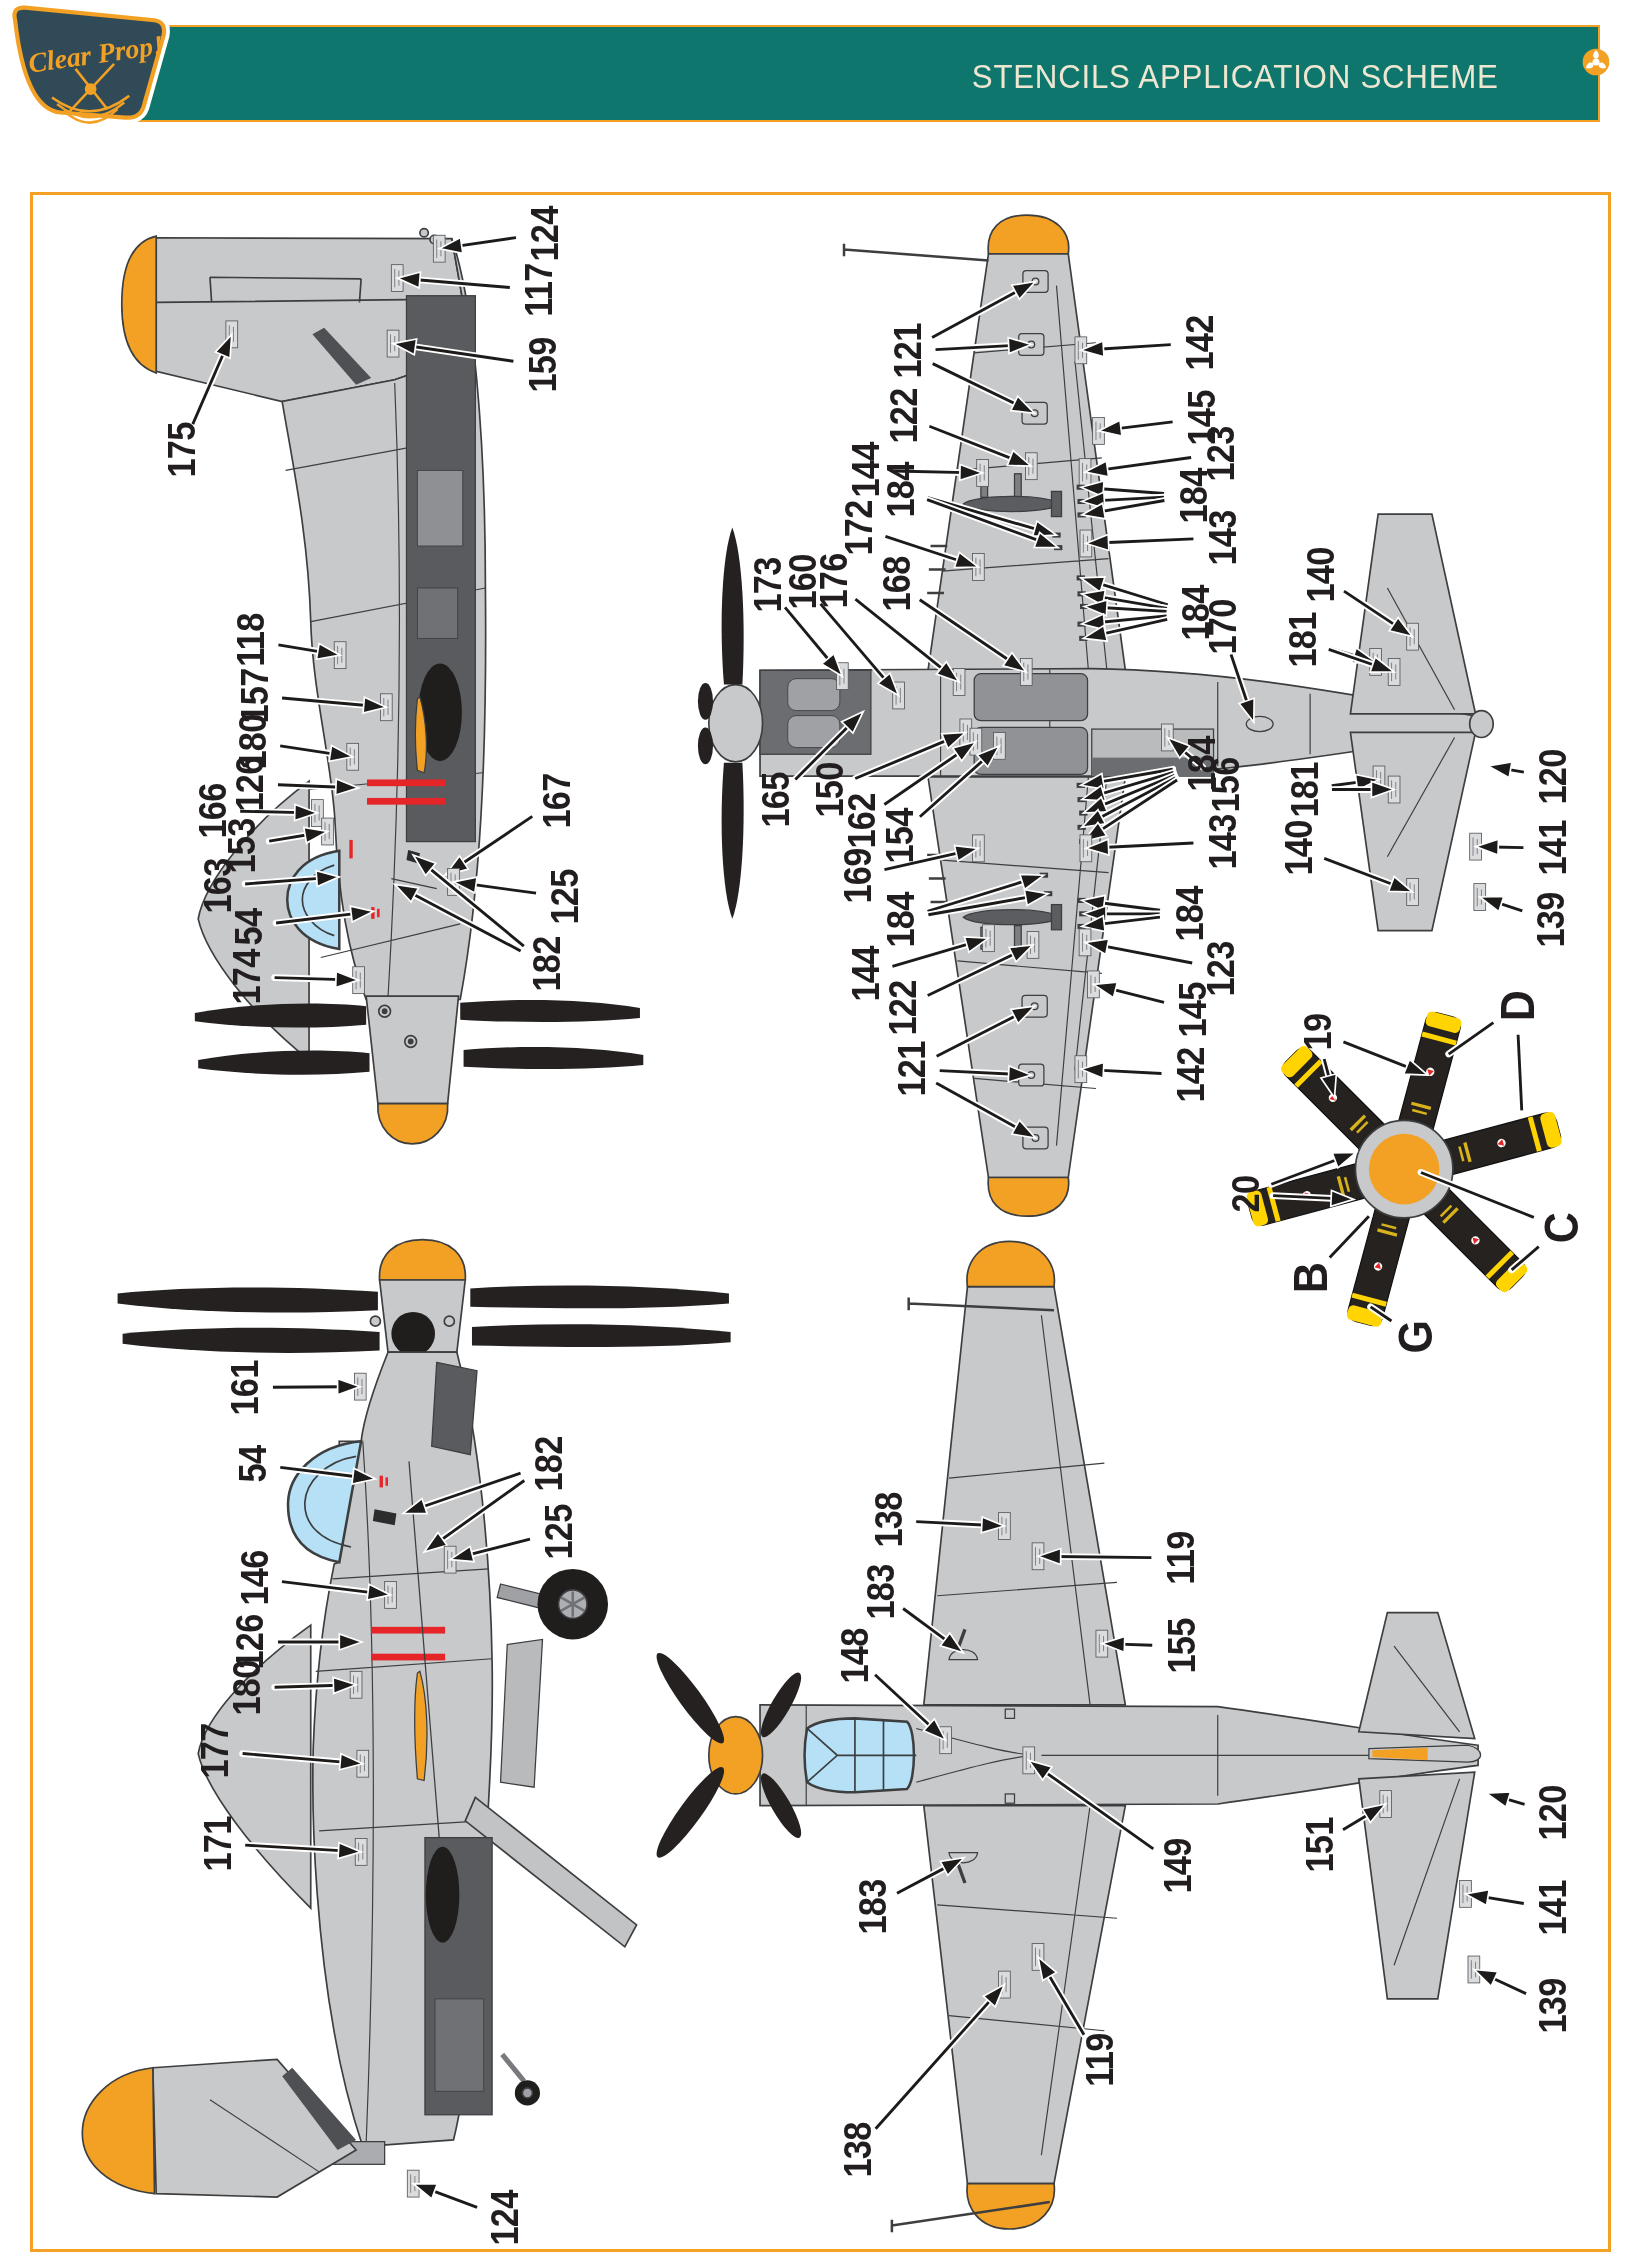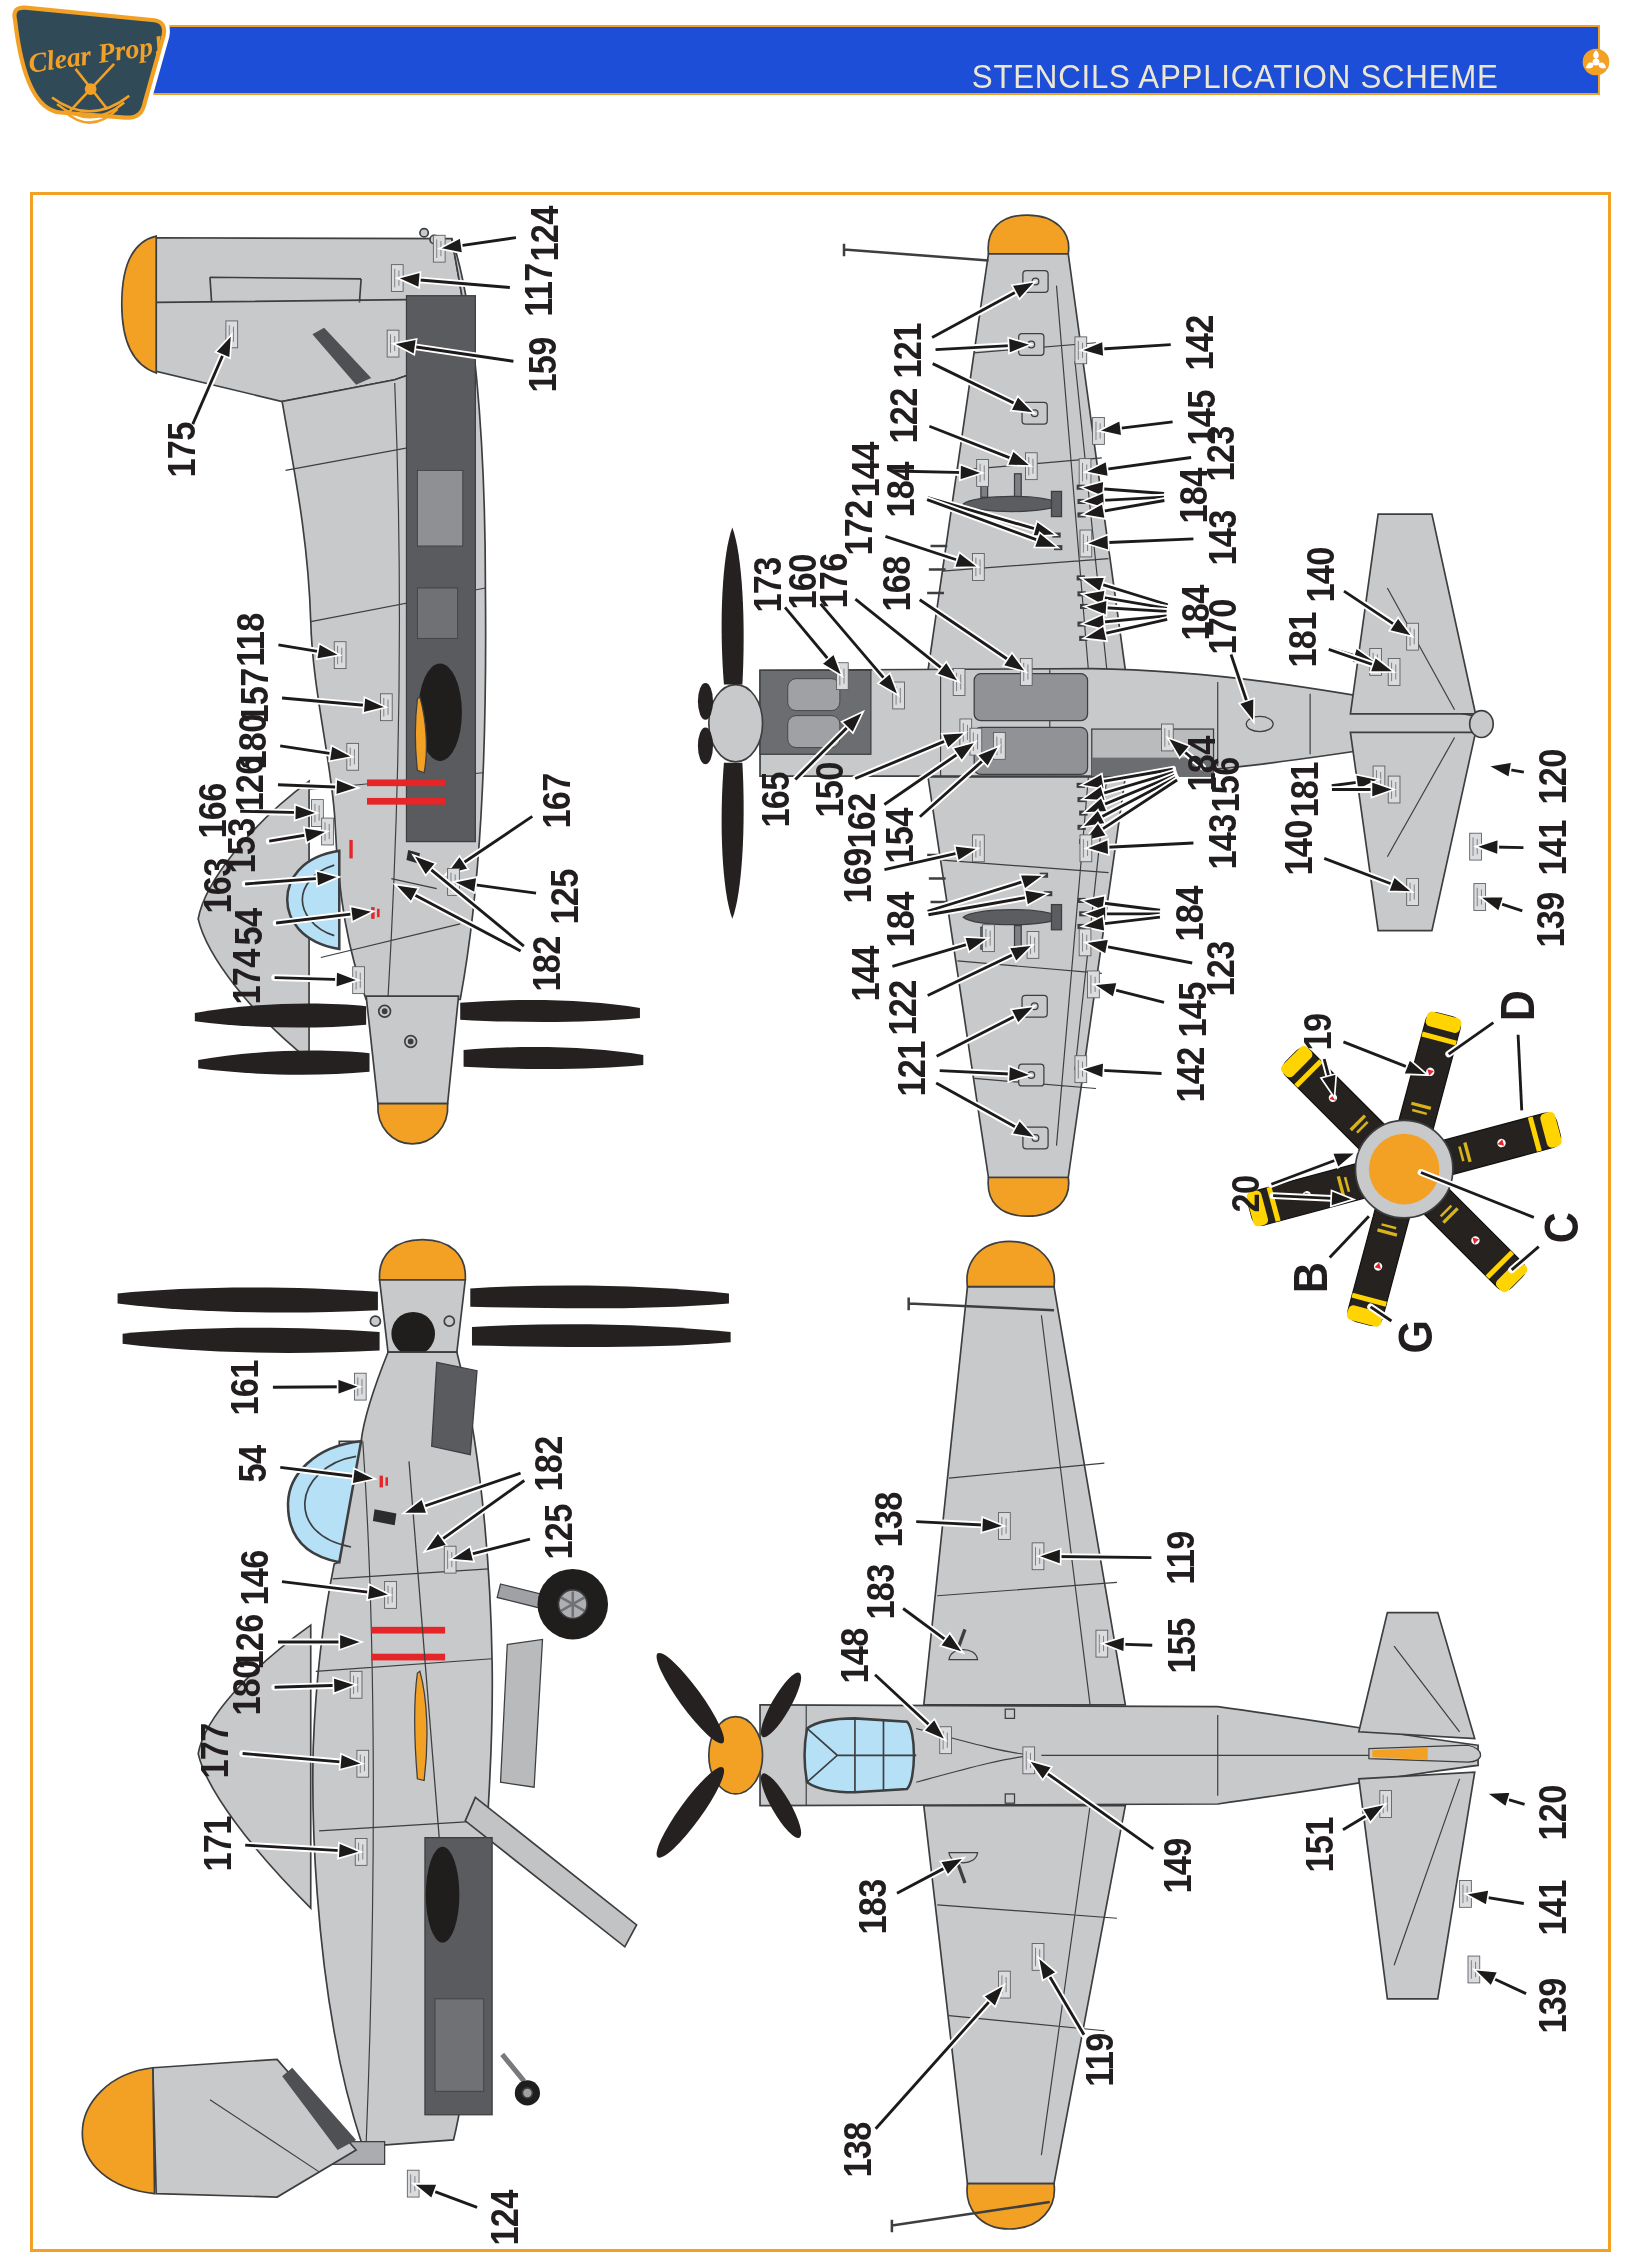--- a/index.html
+++ b/index.html
@@ -1,21 +1,21 @@
 <!DOCTYPE html>
 <html style="--orange: #F2A124; --teal: #314A58; --cream: #EDE7D2; --red: #E52528; --yellow: #FFD400; --canopy-blue: #B5E0F5; --gray-light: #C8C9CB; --gray-mid: #9FA1A4; --gray-dark: #595B5E; --near-black: #242120; --line: #3C3E40;font-size:13.4px"><head>
 <meta charset="utf-8">
 <style>
   html,body{margin:0;padding:0}
   body{width:1641px;height:2261px;position:relative;background:#fff;
        font-family:"Liberation Sans",sans-serif;overflow:hidden}
   #border-frame{position:absolute;left:30px;top:192px;width:1581px;height:2060px;
        border:3.4px solid #F2A124;box-sizing:border-box;background:#fff}
-  #header-band{position:absolute;left:128px;top:25px;width:1472px;height:70px;
-       background:#1d4ed8;border:2.5px solid #F2A124;box-sizing:border-box}
+  #header-band{position:absolute;left:128px;top:25px;width:1472px;height:97px;
+       background:#0f766e;border:2.5px solid #F2A124;box-sizing:border-box}
   #header-title{position:absolute;right:99px;top:30px;color:#EDE7D2;font-size:34px;
        letter-spacing:0.8px;transform:scaleX(.92);transform-origin:right center;white-space:nowrap}
   #logo-wrap{position:absolute;left:0px;top:0px;width:193px;height:147px}
   #roundel{position:absolute;right:30px;top:47px}
   svg.layer{position:absolute;left:0;top:0;width:1641px;height:2261px}
   .callout{position:absolute;transform:translate(-50%,-50%) rotate(-90deg) scaleX(.88);
        font-weight:700;font-size:39px;line-height:1;color:#221E1F;letter-spacing:-0.8px;
        white-space:nowrap;font-family:"Liberation Sans",sans-serif}
   .callout.letter{font-size:49px}
 </style>

